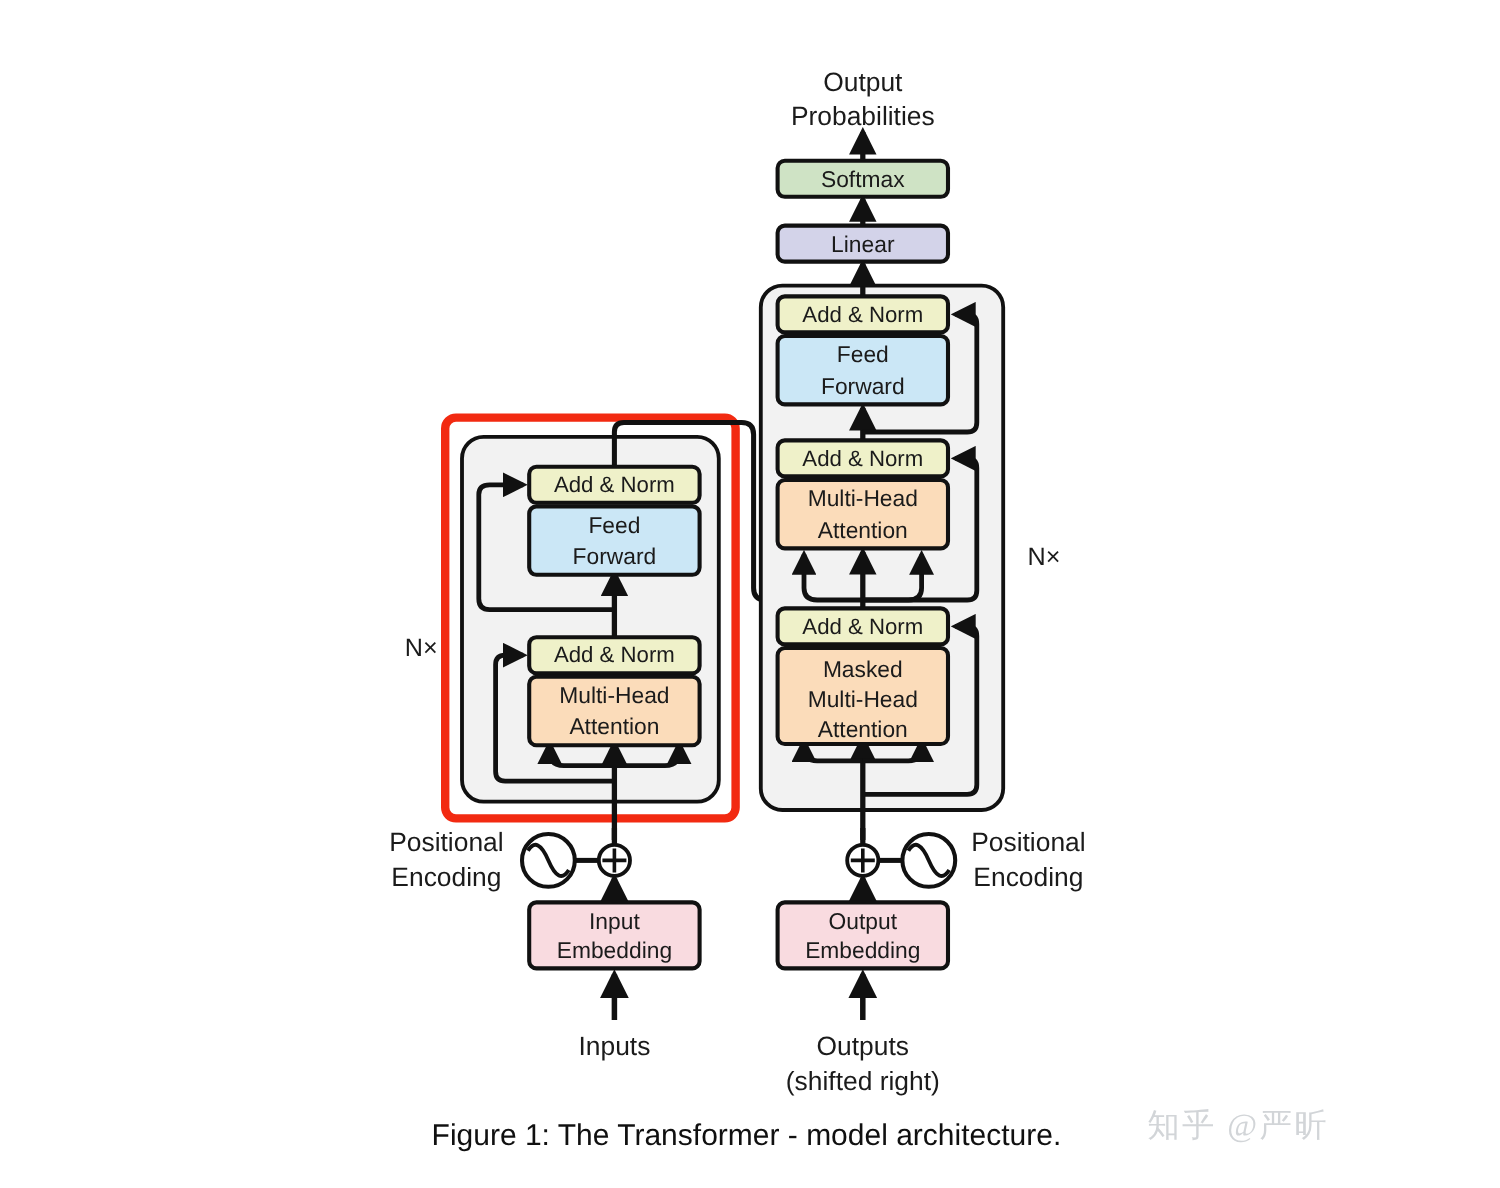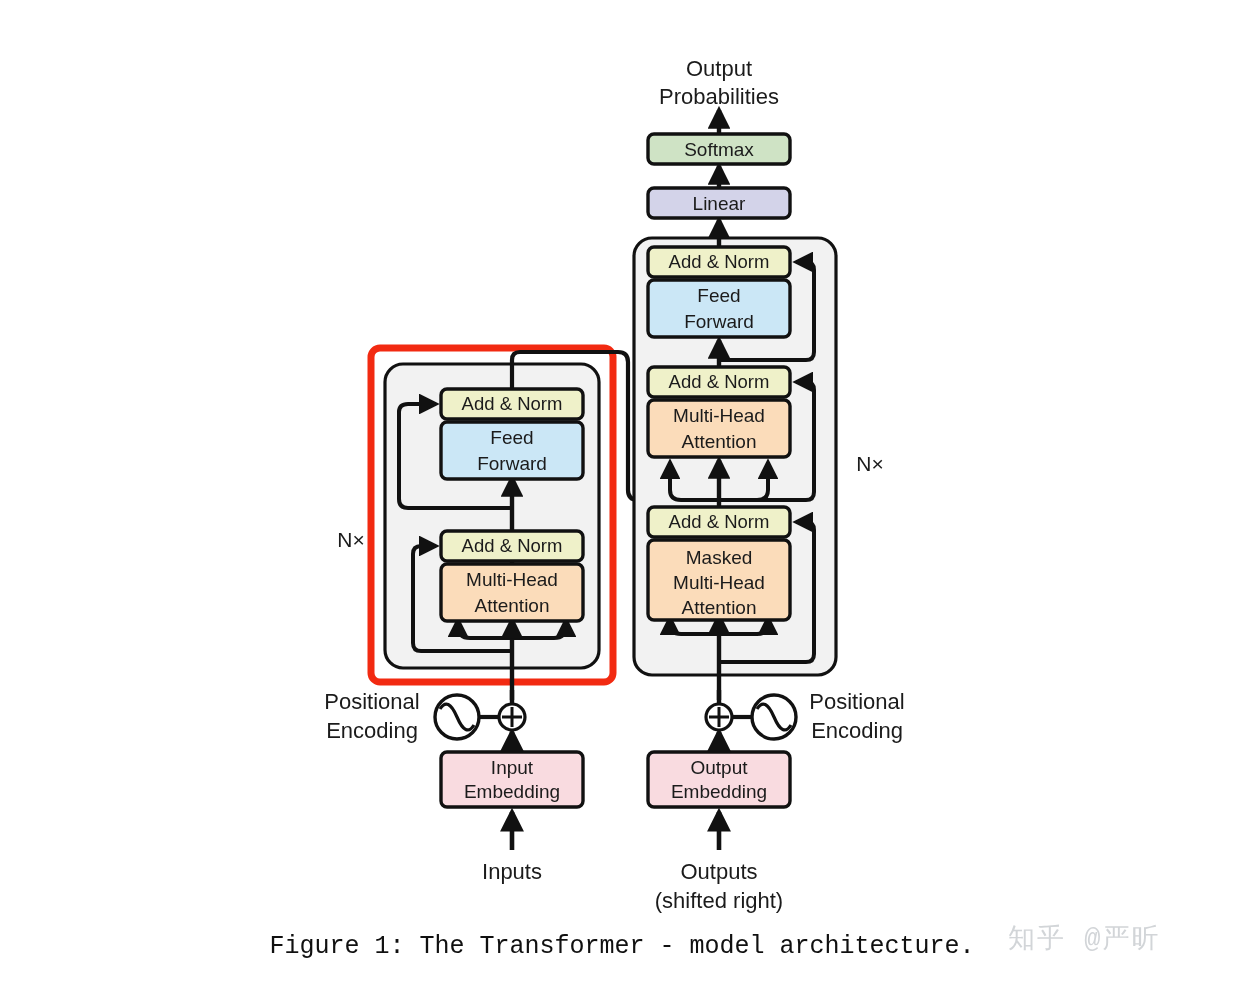--- a/index.html
+++ b/index.html
@@ -6,23 +6,23 @@
   body{width:1250px;height:990px;position:relative;overflow:hidden;
        font-family:"Liberation Sans",sans-serif;}
   #stage{position:absolute;left:0;top:0;width:1250px;height:990px;}
   svg{display:block;}
   .boxlabel{font-family:"Liberation Sans",sans-serif;fill:#1b1b1b;text-anchor:middle;}
   .fs18{font-size:18.5px;}
   .fs19{font-size:19px;}
   .plainlabel{font-family:"Liberation Sans",sans-serif;fill:#1b1b1b;text-anchor:middle;font-size:22px;}
   .nxlabel{font-family:"Liberation Sans",sans-serif;fill:#1b1b1b;text-anchor:middle;font-size:21px;}
   .caption{position:absolute;left:0;top:932px;width:1244px;text-align:center;
-           font-family:Liberation Mono, monospace;font-size:25px;color:#101010;}
-  .watermark{position:absolute;left:1008px;top:920px;
-             font-family:Liberation Mono, monospace;font-size:27px;color:#d2d5d8;
+           font-family:Liberation Sans, sans-serif;font-size:25px;color:#101010;}
+  .watermark{position:absolute;left:956px;top:920px;
+             font-family:Liberation Serif, serif;font-size:27px;color:#d2d5d8;
              letter-spacing:2px;white-space:nowrap;}
 </style>
 </head>
 <body>
 
 <div id="stage">
 <svg width="1250" height="990" viewBox="0 0 1250 990" xmlns="http://www.w3.org/2000/svg">
   <defs>
     <marker id="ah" viewBox="0 0 10 10" refX="8.2" refY="5" markerWidth="5.2" markerHeight="5.2" orient="auto-start-reverse">
       <path d="M 0 0 L 10 5 L 0 10 z" fill="#111111"></path>

